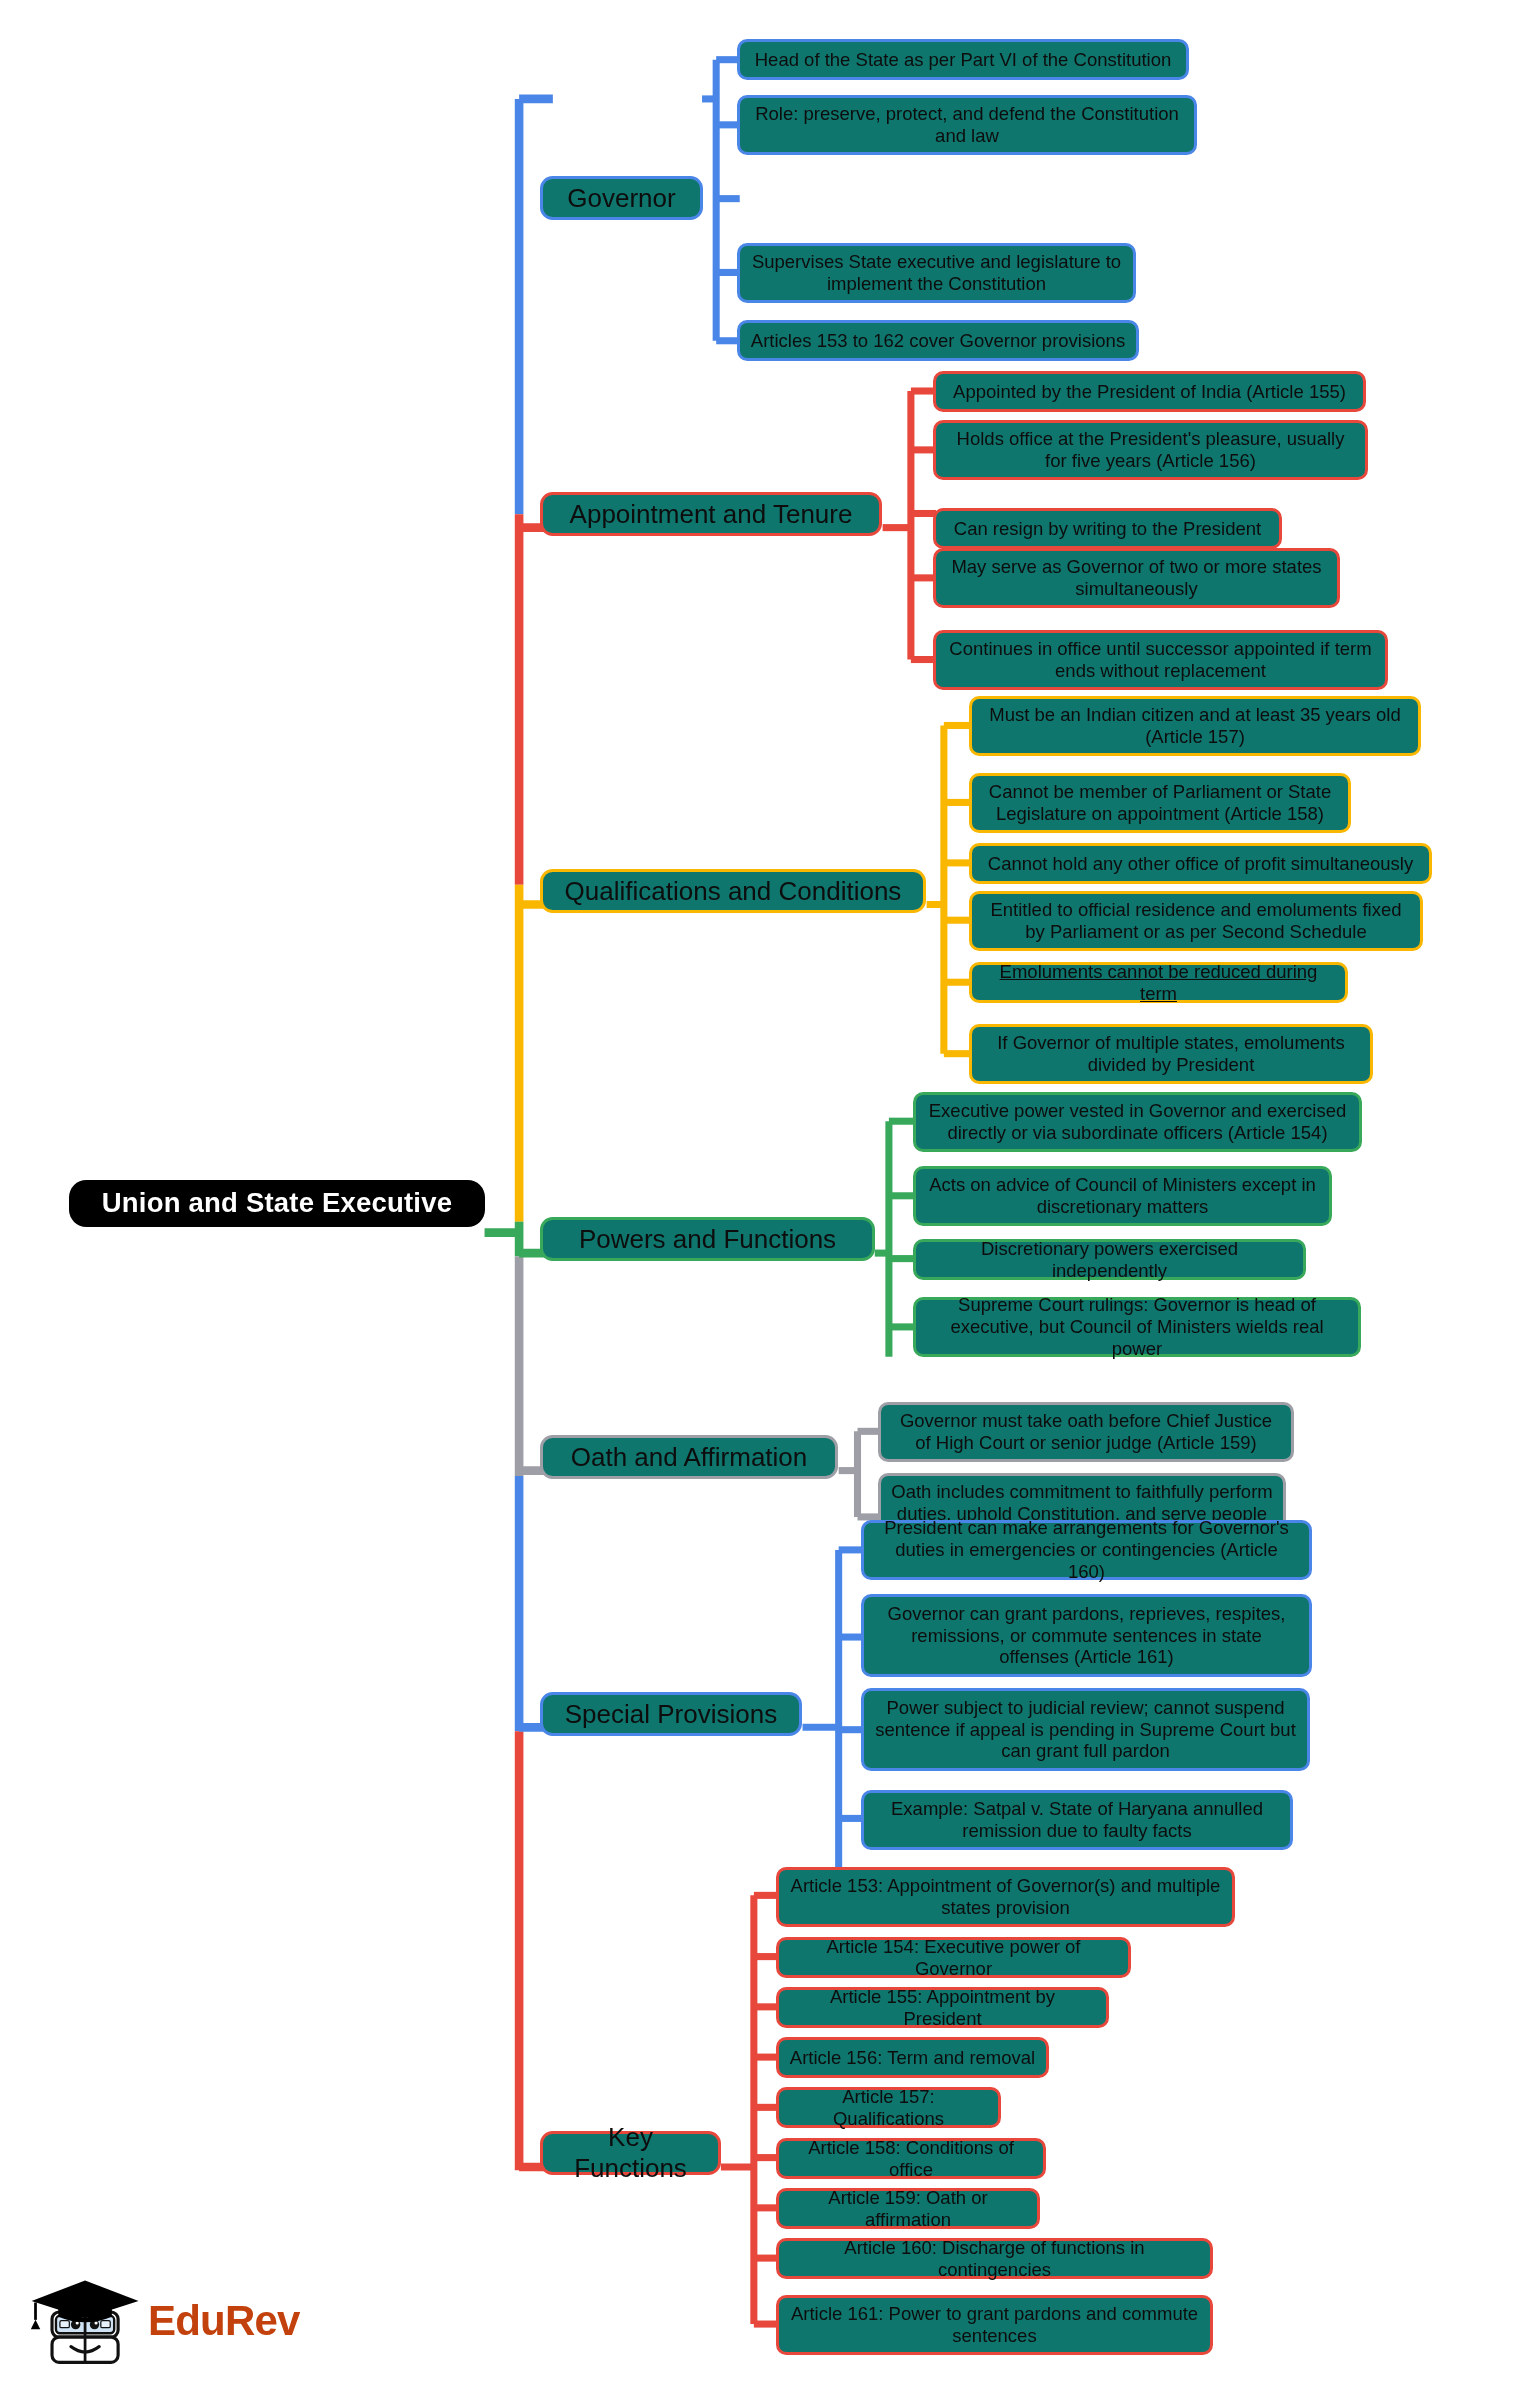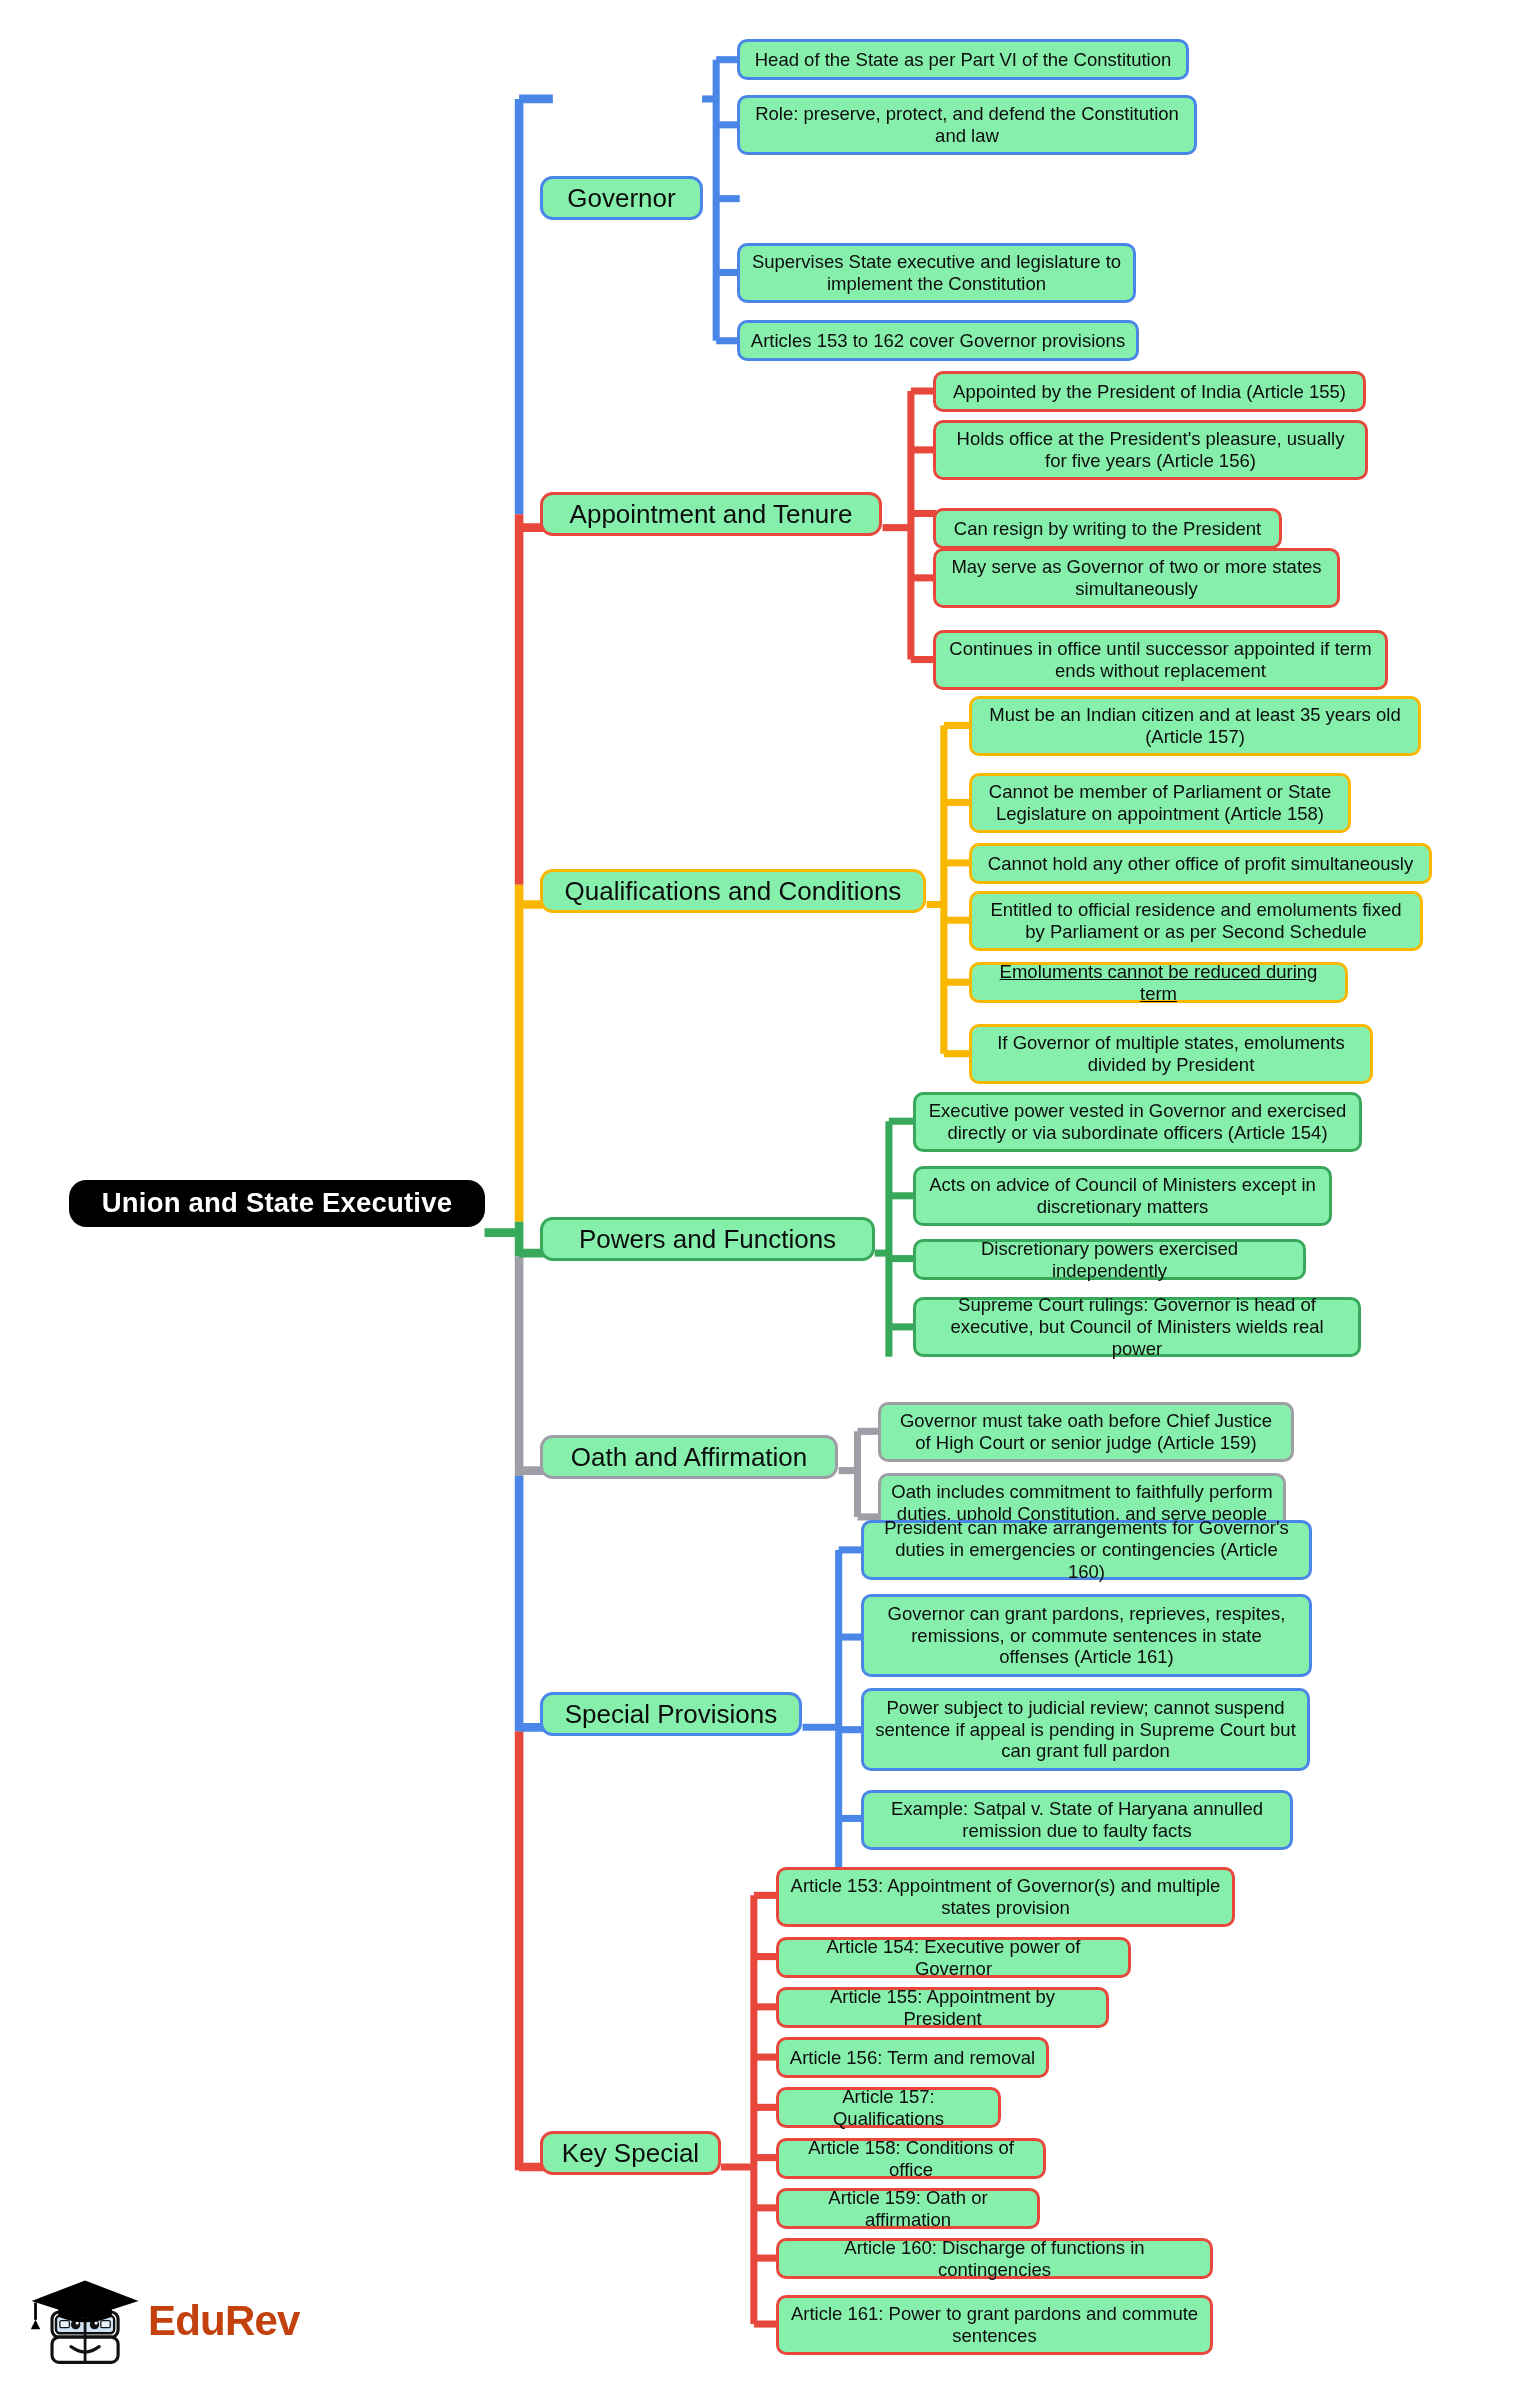--- a/index.html
+++ b/index.html
@@ -14,21 +14,21 @@
   }
   #canvas { position:absolute; inset:0; width:1525px; height:2401px; }
   svg.links { position:absolute; left:0; top:0; width:1525px; height:2401px; pointer-events:none; }
 
   .node {
     position: absolute;
     display: flex;
     align-items: center;
     justify-content: center;
     text-align: center;
-    background: #86efac;
+    background: #0f766e;
     border-style: solid;
     color: #0d0d0d;
     line-height: 1.18;
   }
 
   
   .root {
     background: #000000;
     color: #ffffff;
     border: none;
@@ -256,21 +256,21 @@
     <span>Governor can grant pardons, reprieves, respites, remissions, or commute sentences in state offenses (Article 161)</span>
   </div>
   <div class="node leaf c-blue" style="left:861px; top:1688px; width:449px; height:83px;">
     <span>Power subject to judicial review; cannot suspend sentence if appeal is pending in Supreme Court but can grant full pardon</span>
   </div>
   <div class="node leaf c-blue" style="left:861px; top:1790px; width:432px; height:60px;">
     <span>Example: Satpal v. State of Haryana annulled remission due to faulty facts</span>
   </div>
 
   <div class="node branch c-red" style="left:540px; top:2131px; width:181px; height:44px;">
-    <span>Key Special</span>
+    <span>Key Functions</span>
   </div>
   <div class="node leaf c-red" style="left:776px; top:1867px; width:459px; height:60px;">
     <span>Article 153: Appointment of Governor(s) and multiple states provision</span>
   </div>
   <div class="node leaf c-red" style="left:776px; top:1937px; width:355px; height:41px;">
     <span>Article 154: Executive power of Governor</span>
   </div>
   <div class="node leaf c-red" style="left:776px; top:1987px; width:333px; height:41px;">
     <span>Article 155: Appointment by President</span>
   </div>

